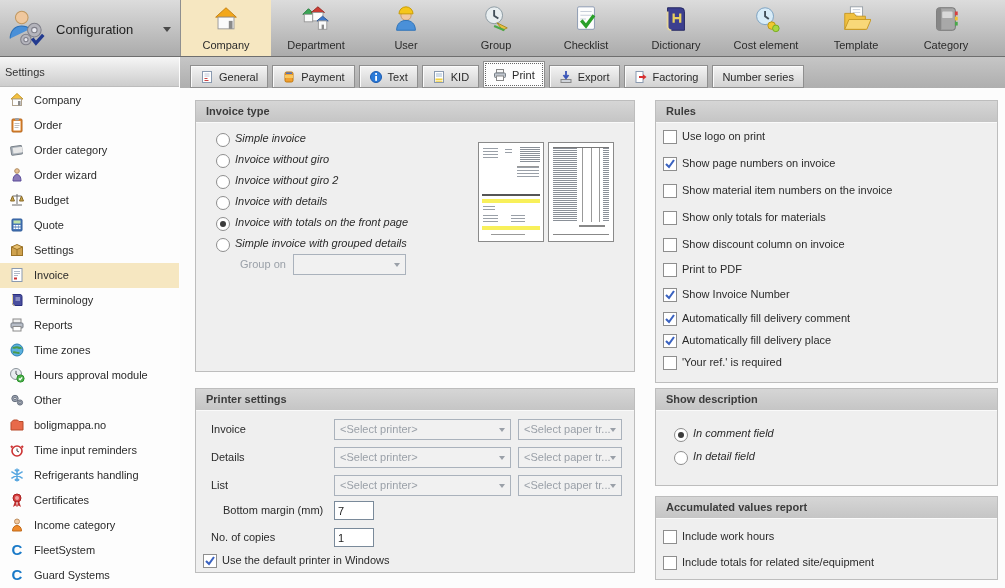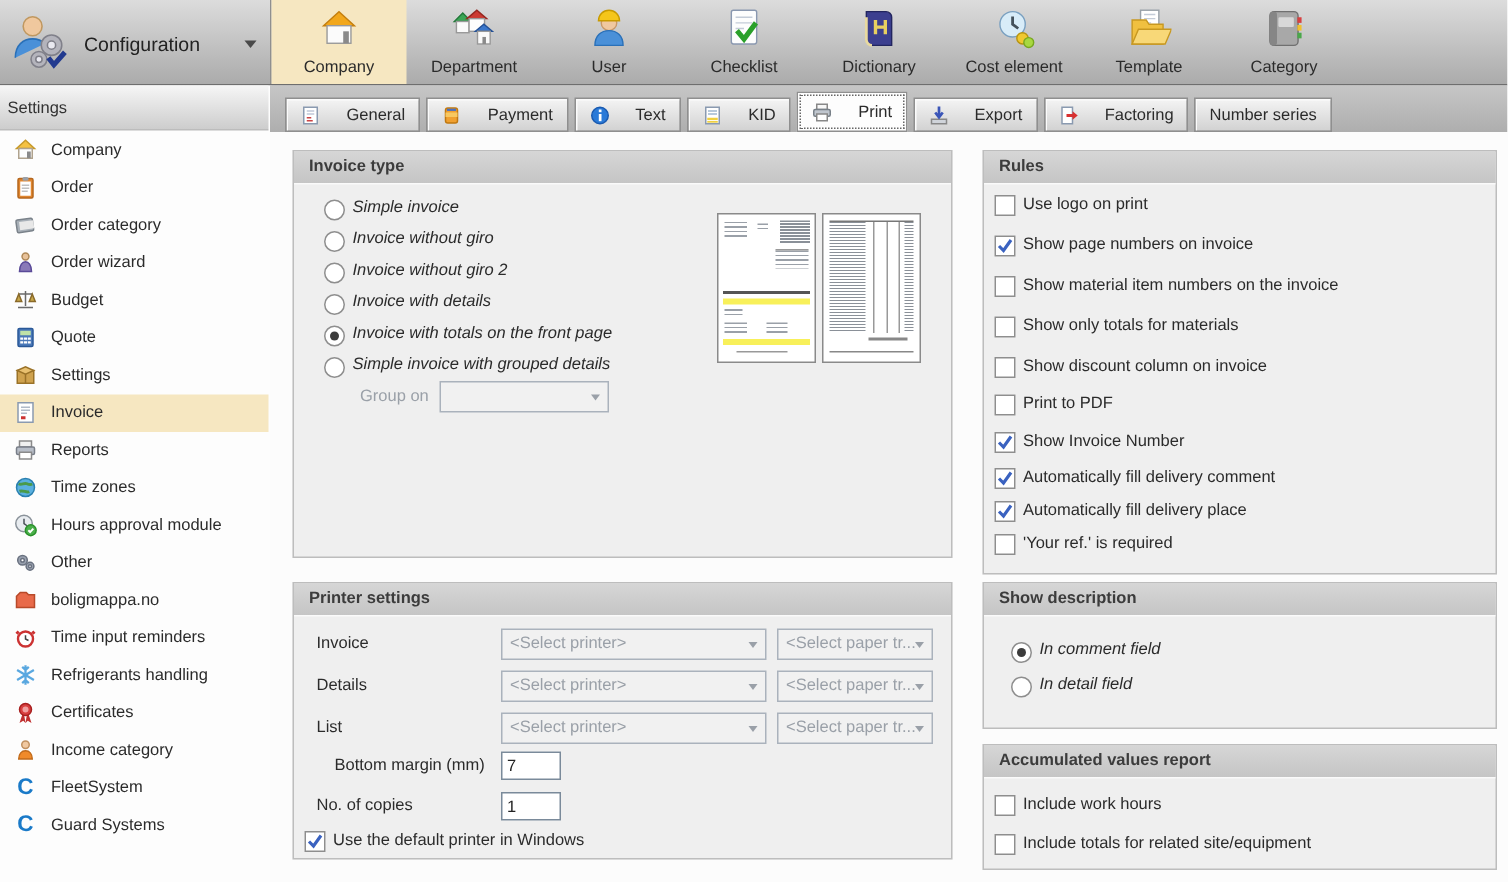--- a/index.html
+++ b/index.html
@@ -26,21 +26,21 @@
   .side-items{left:0;top:31px;width:179px;}
   .sitem{height:25px;line-height:25px;position:relative;cursor:pointer;}
   .sitem.on{background:#f6e7c1;}
   .sitem .sic{position:absolute;left:9px;top:4px;width:16px;height:16px;}
   .sitem .slabel{position:absolute;left:34px;top:0;white-space:nowrap;}
   .cLogo{display:block;width:16px;height:16px;font-weight:bold;font-size:15px;line-height:16px;color:#1a7ac8;text-align:center;}
   
   .tabrow{left:180px;top:57px;width:825px;height:31px;background:linear-gradient(#c6c6c6,#aeaeae);}
   .tabs{position:absolute;left:10px;top:4px;display:flex;gap:4px;align-items:flex-end;}
   .tab{height:23px;background:linear-gradient(#f4f4f4,#d2d2d2);border:1px solid #8f8f8f;
-       box-shadow:inset 1px 1px 0 #fbfbfb;display:flex;align-items:center;gap:17px;
+       box-shadow:inset 1px 1px 0 #fbfbfb;display:flex;align-items:center;gap:5px;
        padding:0 9px;cursor:pointer;box-sizing:border-box;justify-content:flex-end;}
   .tab.on{height:27px;background:#fdfdfd;box-shadow:none;outline:1px dotted #666;outline-offset:-3px;}
   .tab svg{flex:none;}
   
   .main{left:180px;top:88px;width:825px;height:500px;background:#fcfcfc;}
   .group{position:absolute;background:#efefef;border:1px solid #bdbdbd;box-sizing:border-box;}
   .ghead{height:21px;line-height:21px;background:linear-gradient(#d6d6d6,#c5c5c5);
          border-bottom:1px solid #fafafa;font-weight:bold;color:#3c3c3c;padding-left:10px;}
   
   .rrow,.crow{position:absolute;height:16px;cursor:pointer;}
@@ -111,20 +111,29 @@
     <div class="tbtn">
       <svg width="30" height="30" viewBox="0 0 32 32">
         <circle cx="16" cy="12" r="5.5" fill="#f0c8a0" stroke="#c89868"></circle>
         <path d="M8.5 10.5a7.5 7.5 0 0115 0z" fill="#f5c61a" stroke="#c89a00"></path>
         <path d="M6 28c0-7 4.5-10.5 10-10.5S26 21 26 28z" fill="#4a90d8" stroke="#2a70b8"></path>
       </svg>
       <span class="tlabel">User</span>
     </div>
     <div class="tbtn">
       <svg width="30" height="30" viewBox="0 0 32 32">
+        <circle cx="14" cy="12" r="9" fill="#e8eef0" stroke="#8a98a0"></circle>
+        <path d="M14 6.5v6l4.5 3" stroke="#44505a" stroke-width="2" fill="none"></path>
+        <path d="M17 20l11 5.5-5 2.5z" fill="#e8c040" stroke="#a88a20"></path>
+        <path d="M14 23.5l11 4.5" stroke="#4aa84a" stroke-width="2.4"></path>
+      </svg>
+      <span class="tlabel">Group</span>
+    </div>
+    <div class="tbtn">
+      <svg width="30" height="30" viewBox="0 0 32 32">
         <rect x="7" y="3" width="18" height="24" rx="1.5" fill="#fdfdfd" stroke="#8a98b0"></rect>
         <path d="M10 8h12M10 12h12M10 16h6" stroke="#c4ccd8"></path>
         <path d="M11 17.5l5 6 8.5-11.5" stroke="#2aa02a" stroke-width="3.6" fill="none"></path>
       </svg>
       <span class="tlabel">Checklist</span>
     </div>
     <div class="tbtn">
       <svg width="30" height="30" viewBox="0 0 32 32">
         <path d="M7 4h14a4 4 0 014 4v20H11a4 4 0 01-4-4z" fill="#3c3f8f" stroke="#22255f"></path>
         <path d="M11 28a4 4 0 01-4-4V8" stroke="#e8d9a0" stroke-width="2" fill="none"></path>
@@ -230,20 +239,28 @@
           </svg></span>
       <span class="slabel">Settings</span>
     </div>
     <div class="sitem on">
       <span class="sic"><svg width="16" height="16" viewBox="0 0 16 16">
             <rect x="3" y="1.5" width="10" height="13" fill="#fff" stroke="#8a9ab0"></rect>
             <path d="M5 4.5h6M5 6.5h6M5 8.5h4" stroke="#b0bac8"></path>
             <rect x="5" y="10.5" width="3" height="2" fill="#cc3333"></rect>
           </svg></span>
       <span class="slabel">Invoice</span>
+    </div>
+    <div class="sitem">
+      <span class="sic"><svg width="16" height="16" viewBox="0 0 16 16">
+            <path d="M3.5 2.5h7.5a2 2 0 012 2v9H5.5a2 2 0 01-2-2z" fill="#4a4f9e" stroke="#2a2f7e"></path>
+            <path d="M5.5 13.5a2 2 0 01-2-2v-9" stroke="#e8d9a0" fill="none"></path>
+            <path d="M6.5 6h4.5M6.5 8h4.5" stroke="#c8cce8"></path>
+          </svg></span>
+      <span class="slabel">Terminology</span>
     </div>
     <div class="sitem">
       <span class="sic"><svg width="16" height="16" viewBox="0 0 16 16">
             <rect x="4" y="2" width="8" height="4" fill="#f0f0f0" stroke="#8a8a8a"></rect>
             <rect x="2" y="6" width="12" height="5" rx="1" fill="#b8bec8" stroke="#787e88"></rect>
             <rect x="4" y="9.5" width="8" height="4.5" fill="#fff" stroke="#8a8a8a"></rect>
           </svg></span>
       <span class="slabel">Reports</span>
     </div>
     <div class="sitem">

